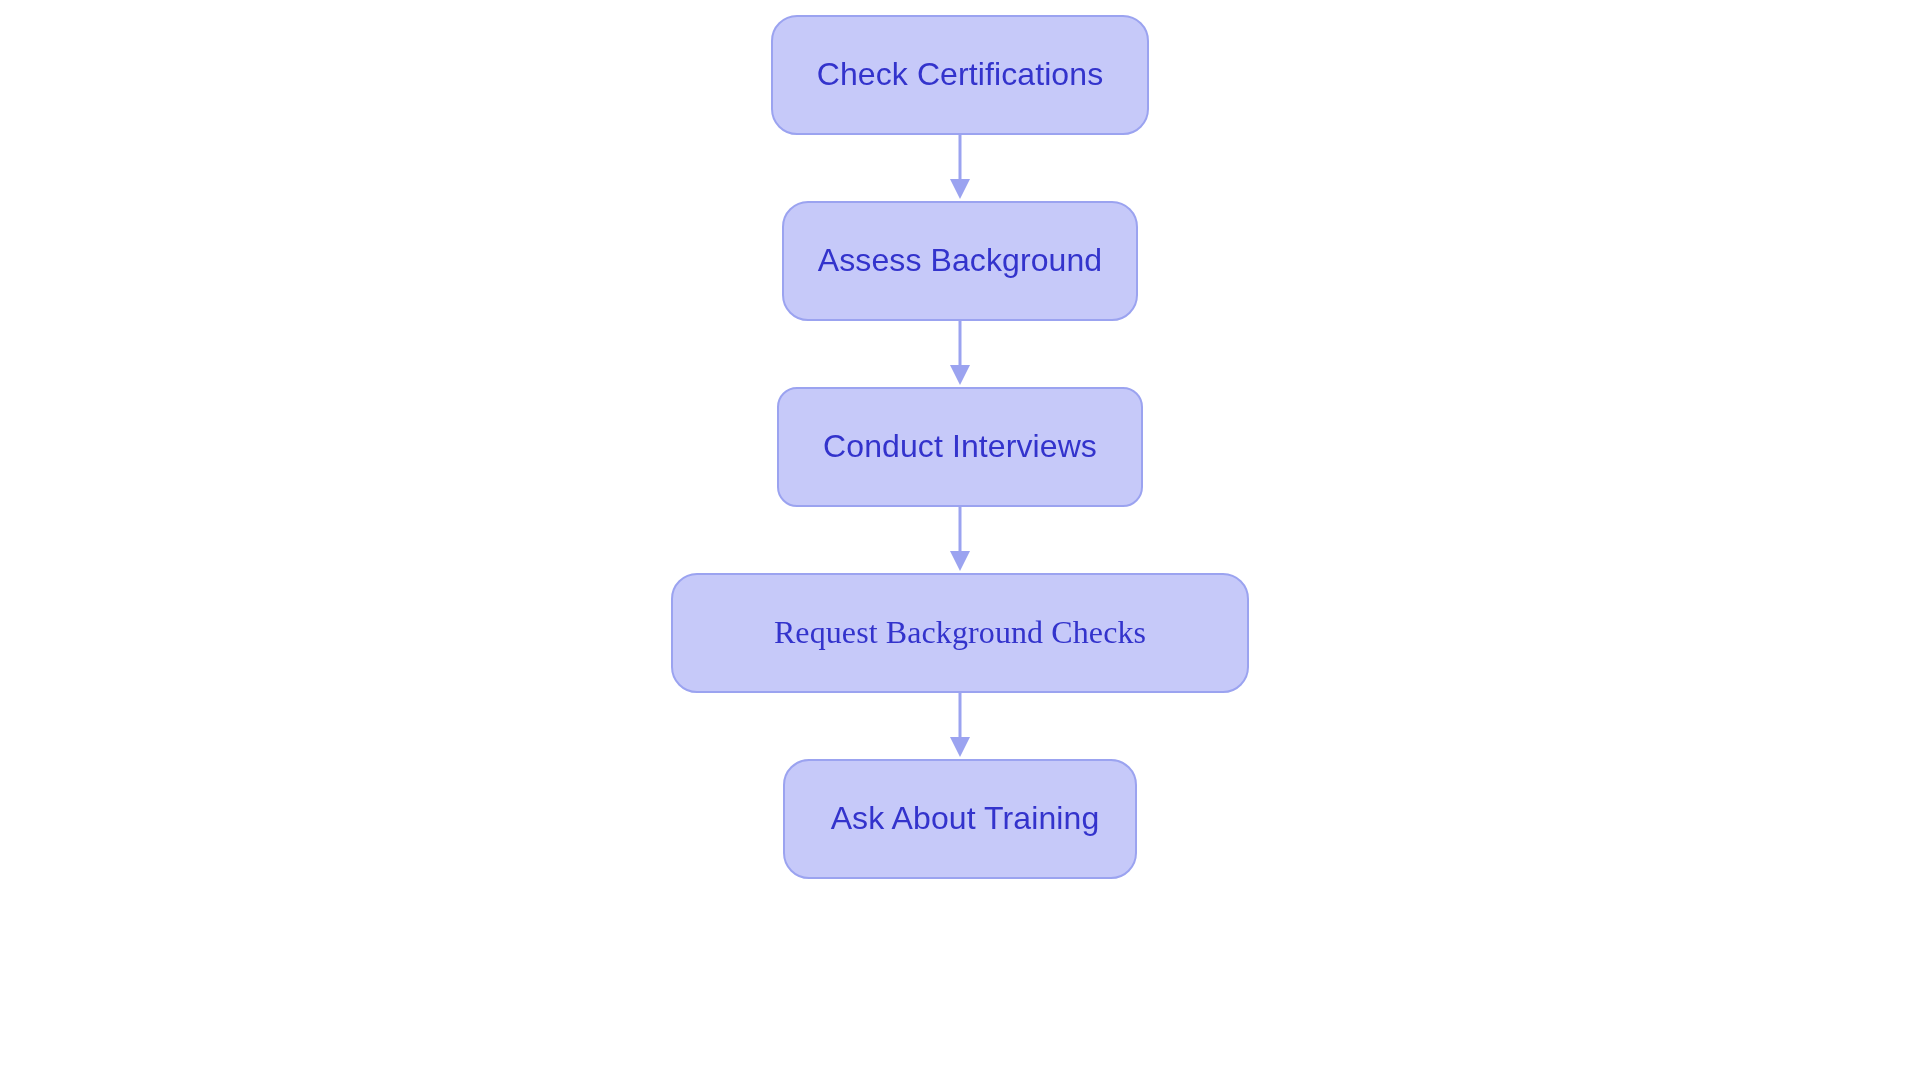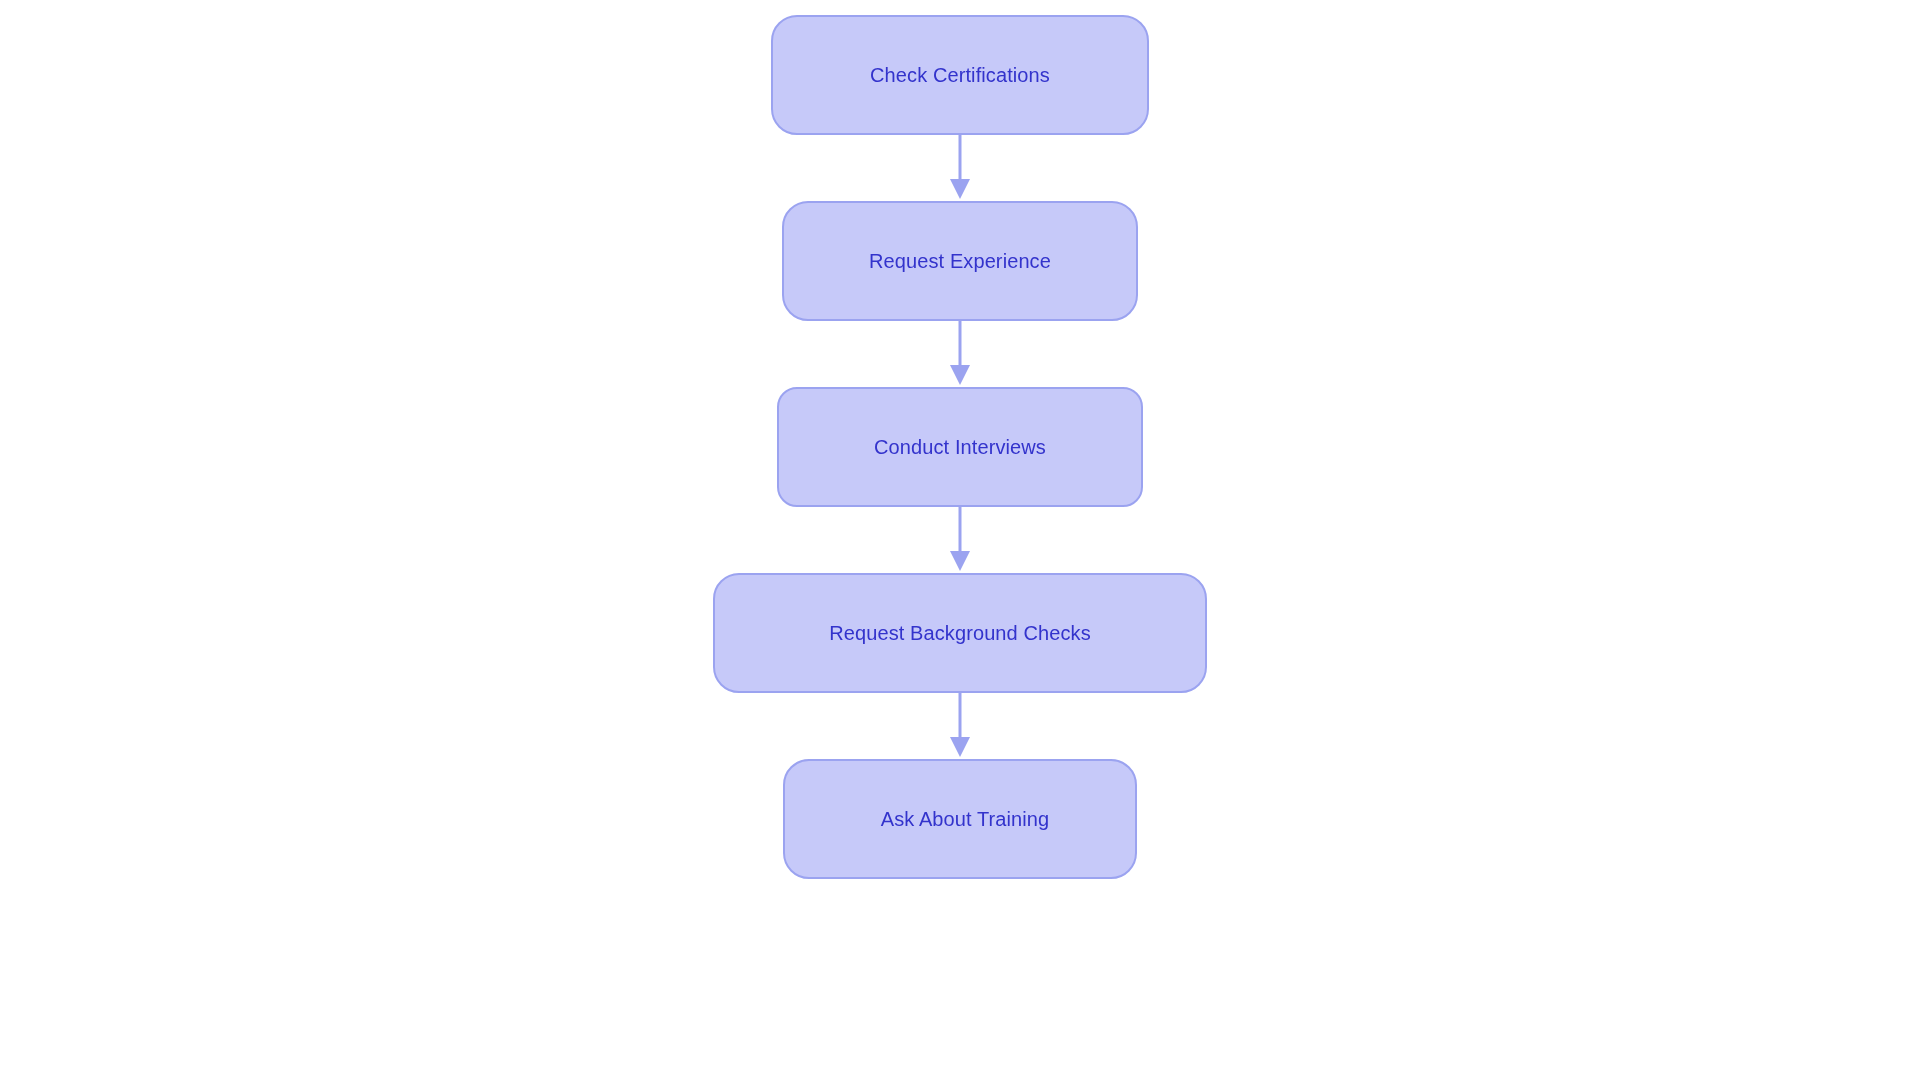--- a/index.html
+++ b/index.html
@@ -43,21 +43,21 @@
     background: #c6c9f9;
     border: 2px solid #9ba3f0;
     display: flex;
     align-items: center;
     justify-content: center;
     padding: 0 34px;
     flex: 0 0 auto;
   }
 
   .flow-node-label {
-    font-size: 20px;
+    font-size: 32px;
     line-height: 1.1;
     color: #3333cc;
     white-space: nowrap;
     letter-spacing: 0.1px;
     font-weight: 400;
   }
 
   .flow-connector {
     position: relative;
     width: 24px;
@@ -82,42 +82,42 @@
     </div>
 
     <div class="flow-connector">
       <svg viewBox="0 0 24 66" xmlns="http://www.w3.org/2000/svg" aria-hidden="true">
         <line x1="12" y1="0" x2="12" y2="48" stroke="#9BA3F0" stroke-width="3"></line>
         <polygon points="12,64 2,44 22,44" fill="#9BA3F0"></polygon>
       </svg>
     </div>
 
     <div class="flow-node" style="width:356px;">
-      <span class="flow-node-label">Request Experience</span>
+      <span class="flow-node-label">Assess Background</span>
     </div>
 
     <div class="flow-connector">
       <svg viewBox="0 0 24 66" xmlns="http://www.w3.org/2000/svg" aria-hidden="true">
         <line x1="12" y1="0" x2="12" y2="48" stroke="#9BA3F0" stroke-width="3"></line>
         <polygon points="12,64 2,44 22,44" fill="#9BA3F0"></polygon>
       </svg>
     </div>
 
     <div class="flow-node" style="width:366px;border-radius:20px;">
       <span class="flow-node-label">Conduct Interviews</span>
     </div>
 
     <div class="flow-connector">
       <svg viewBox="0 0 24 66" xmlns="http://www.w3.org/2000/svg" aria-hidden="true">
         <line x1="12" y1="0" x2="12" y2="48" stroke="#9BA3F0" stroke-width="3"></line>
         <polygon points="12,64 2,44 22,44" fill="#9BA3F0"></polygon>
       </svg>
     </div>
 
-    <div class="flow-node" style="width:494px;">
+    <div class="flow-node" style="width:578px;font-family:Liberation Serif, serif;">
       <span class="flow-node-label">Request Background Checks</span>
     </div>
 
     <div class="flow-connector">
       <svg viewBox="0 0 24 66" xmlns="http://www.w3.org/2000/svg" aria-hidden="true">
         <line x1="12" y1="0" x2="12" y2="48" stroke="#9BA3F0" stroke-width="3"></line>
         <polygon points="12,64 2,44 22,44" fill="#9BA3F0"></polygon>
       </svg>
     </div>
 

